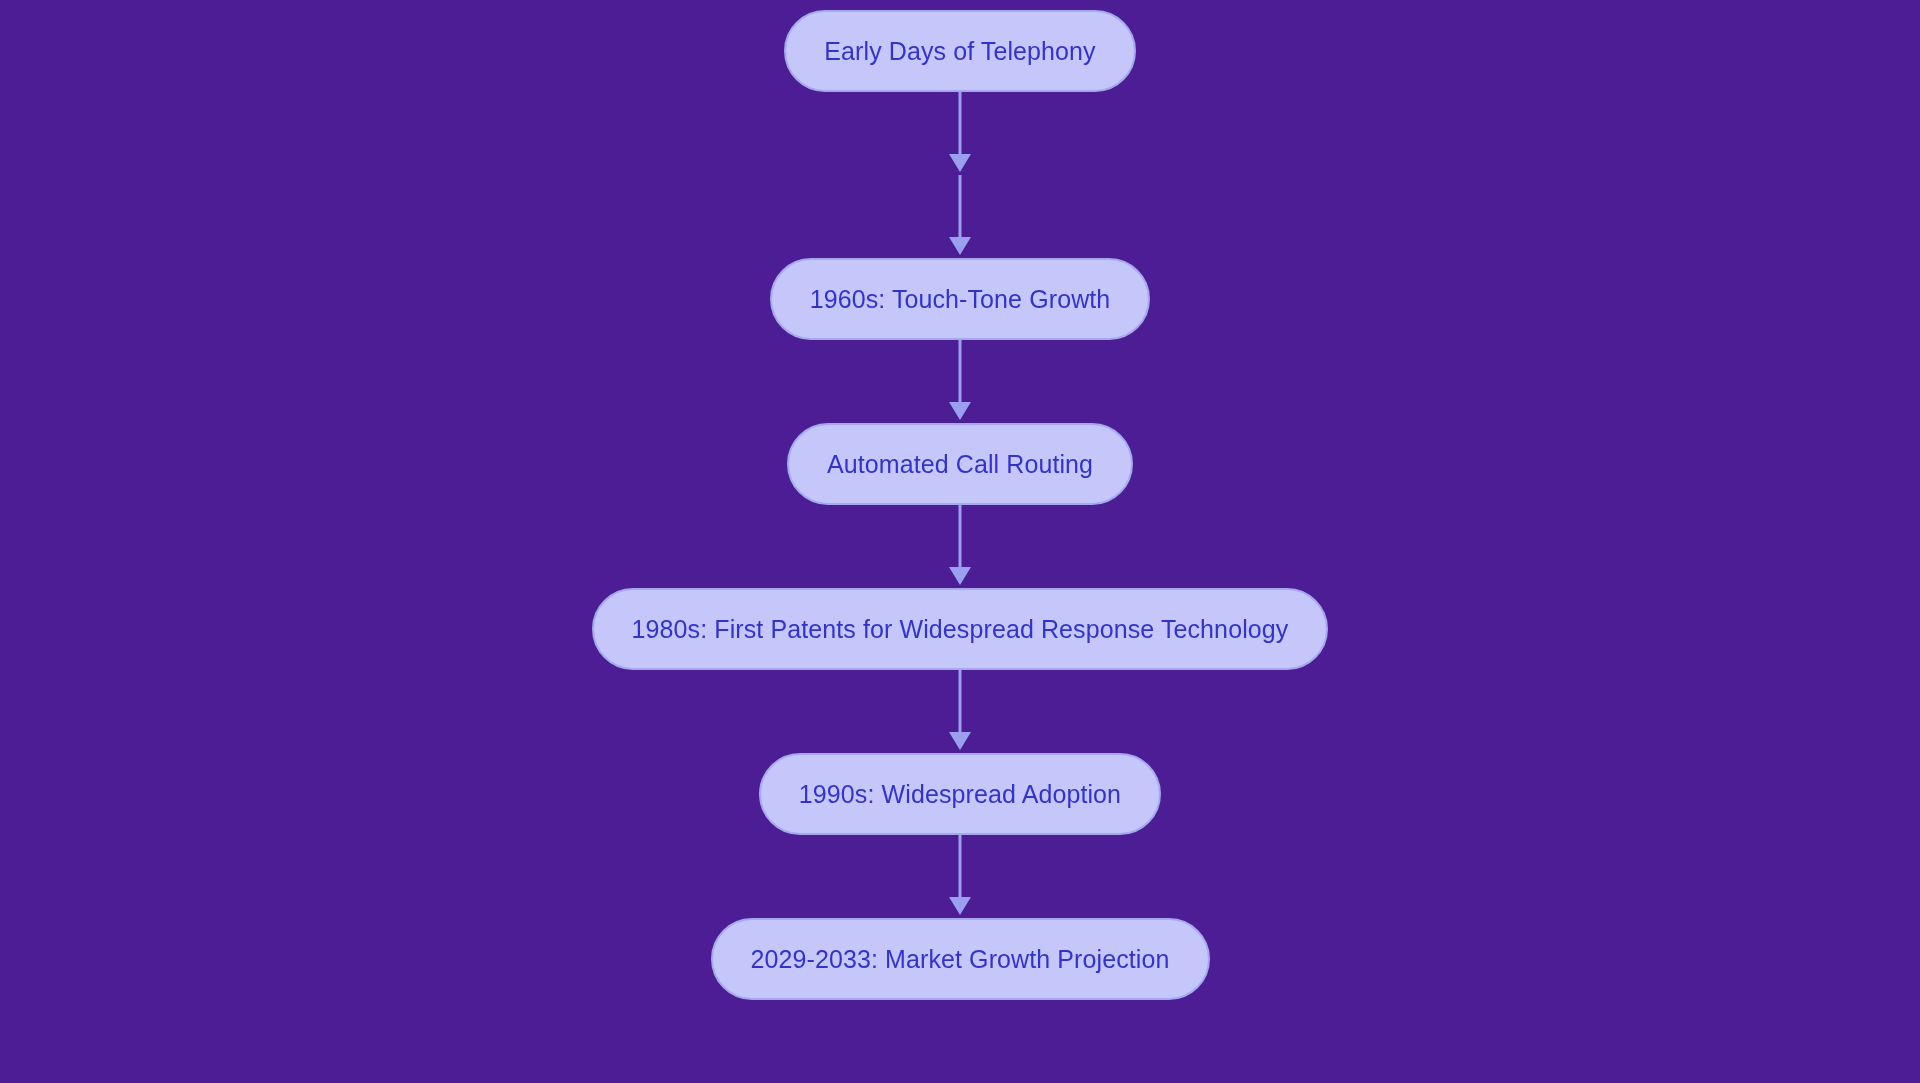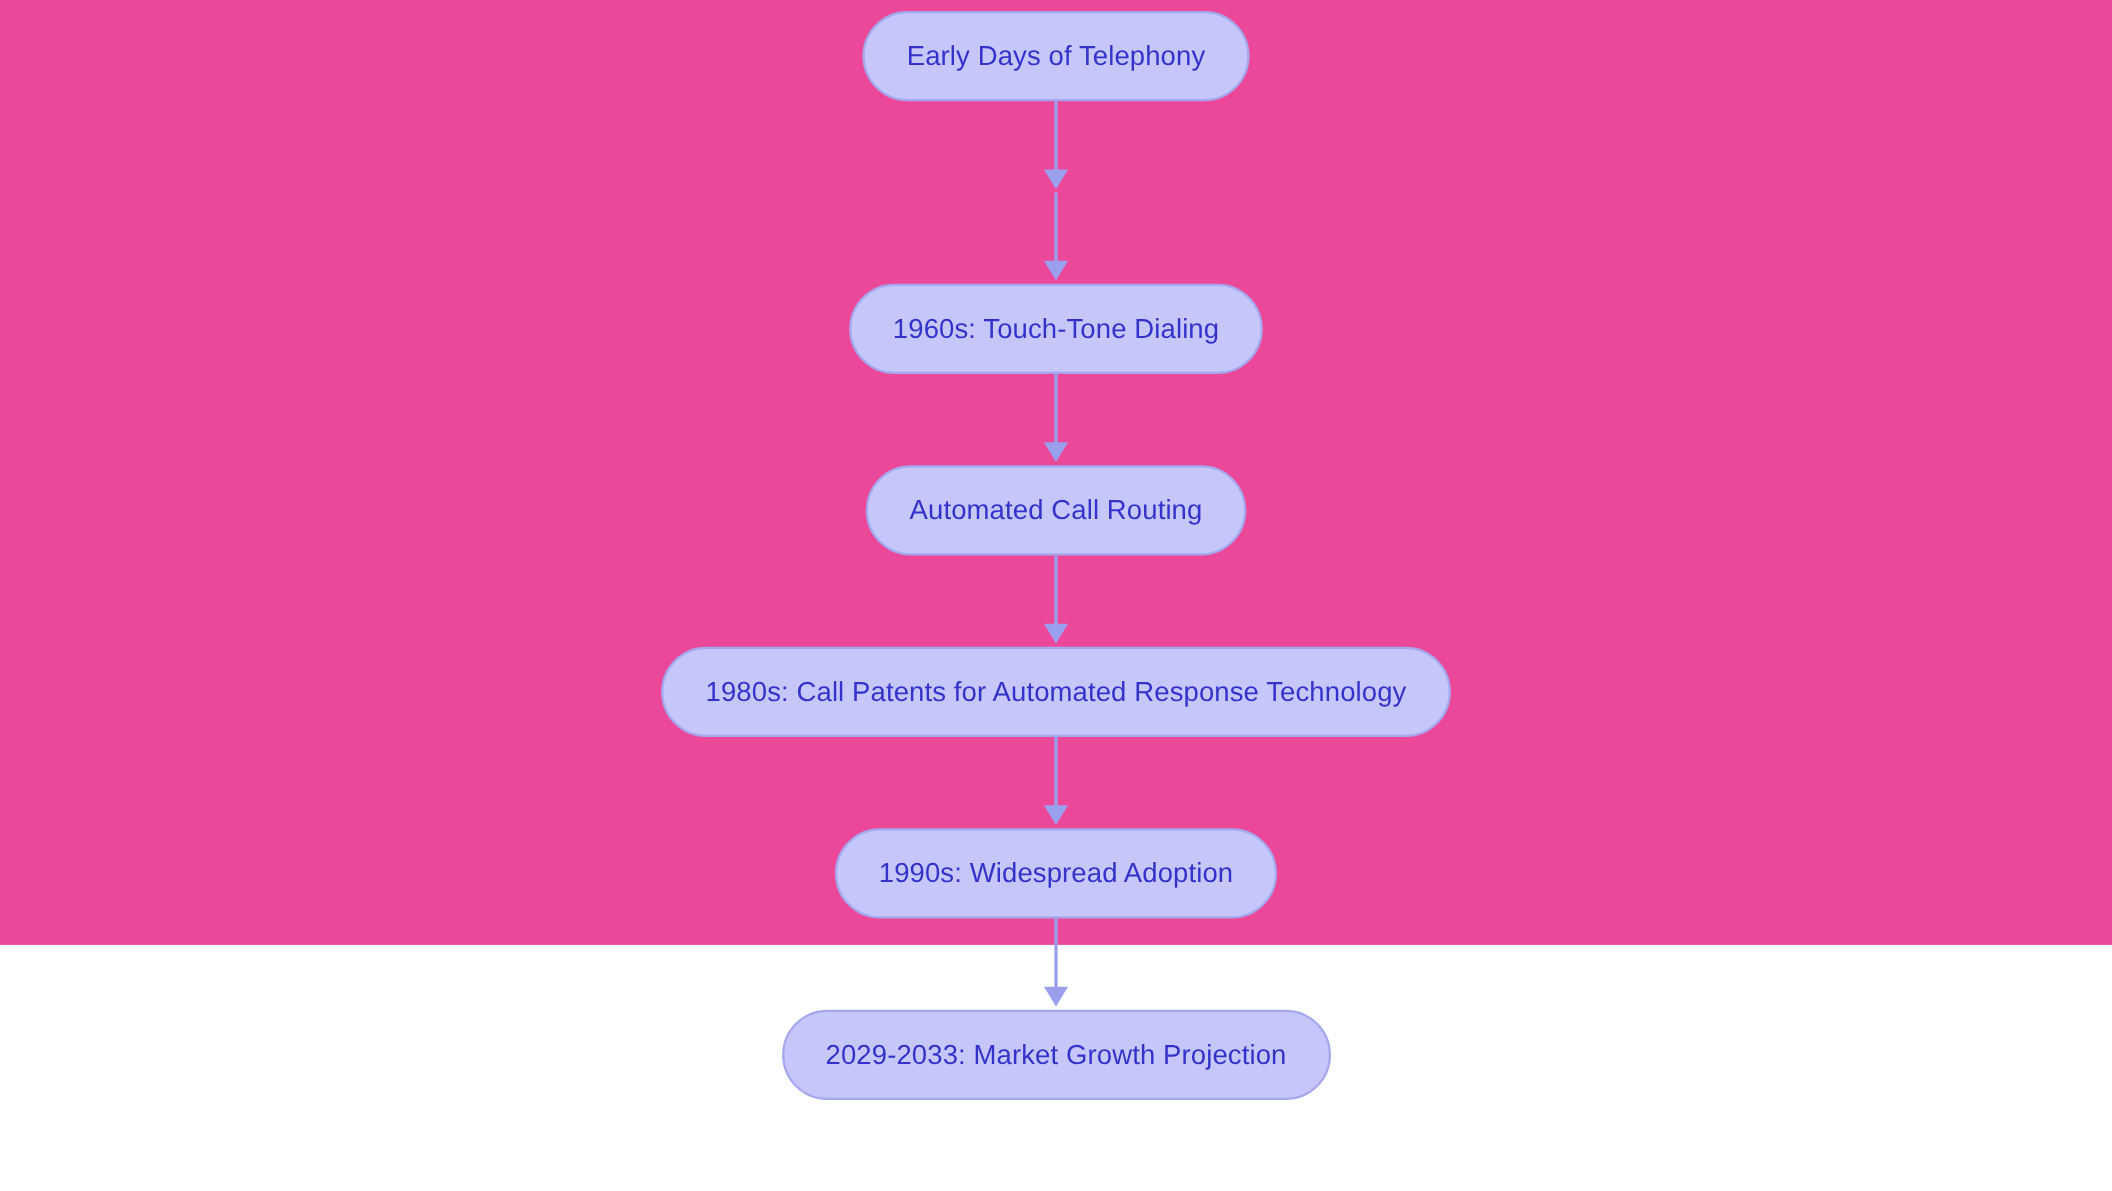--- a/index.html
+++ b/index.html
@@ -11,22 +11,22 @@
   body {
     width: 1920px;
     height: 1083px;
     overflow: hidden;
     font-family: "Liberation Sans", "DejaVu Sans", sans-serif;
   }
 
   #flowchart {
     position: relative;
     width: 1920px;
-    height: 859px;
-    background: #ec4899;
+    height: 1083px;
+    background: #4c1d95;
   }
 
   .flow-column {
     position: absolute;
     left: 0;
     top: 0;
     width: 1920px;
     height: 1083px;
     display: flex;
     flex-direction: column;
@@ -97,21 +97,21 @@
 
 
     <div class="connector">
       <svg viewBox="0 0 34 83" xmlns="http://www.w3.org/2000/svg" aria-hidden="true">
         <line x1="17" y1="0" x2="17" y2="66" stroke="#9aa0ee" stroke-width="3"></line>
         <polygon points="17,80 6,62 28,62" fill="#9aa0ee"></polygon>
       </svg>
     </div>
 
     <div class="node">
-      <span class="node-label">1960s: Touch-Tone Dialing</span>
+      <span class="node-label">1960s: Touch-Tone Growth</span>
     </div>
 
     <div class="connector">
       <svg viewBox="0 0 34 83" xmlns="http://www.w3.org/2000/svg" aria-hidden="true">
         <line x1="17" y1="0" x2="17" y2="66" stroke="#9aa0ee" stroke-width="3"></line>
         <polygon points="17,80 6,62 28,62" fill="#9aa0ee"></polygon>
       </svg>
     </div>
 
     <div class="node">
@@ -119,21 +119,21 @@
     </div>
 
     <div class="connector">
       <svg viewBox="0 0 34 83" xmlns="http://www.w3.org/2000/svg" aria-hidden="true">
         <line x1="17" y1="0" x2="17" y2="66" stroke="#9aa0ee" stroke-width="3"></line>
         <polygon points="17,80 6,62 28,62" fill="#9aa0ee"></polygon>
       </svg>
     </div>
 
     <div class="node">
-      <span class="node-label">1980s: Call Patents for Automated Response Technology</span>
+      <span class="node-label">1980s: First Patents for Widespread Response Technology</span>
     </div>
 
     <div class="connector">
       <svg viewBox="0 0 34 83" xmlns="http://www.w3.org/2000/svg" aria-hidden="true">
         <line x1="17" y1="0" x2="17" y2="66" stroke="#9aa0ee" stroke-width="3"></line>
         <polygon points="17,80 6,62 28,62" fill="#9aa0ee"></polygon>
       </svg>
     </div>
 
     <div class="node">

